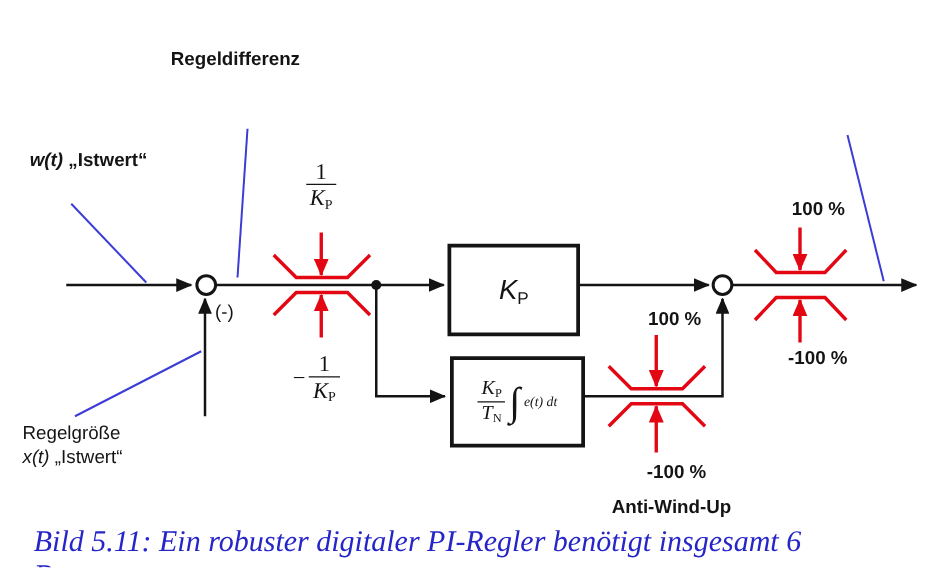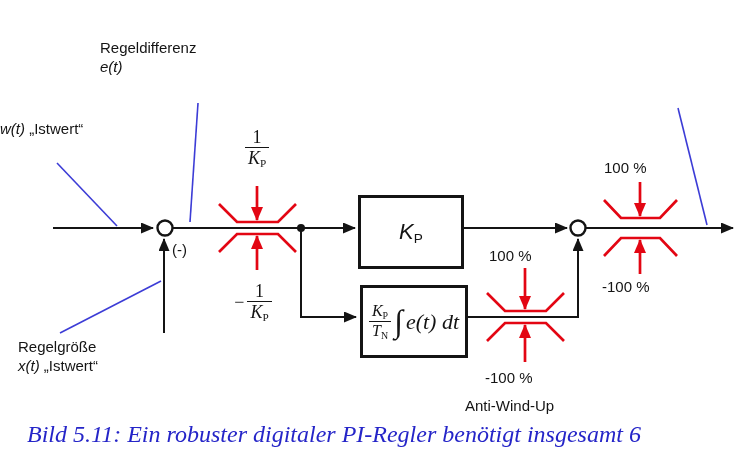--- a/index.html
+++ b/index.html
@@ -10,21 +10,21 @@
     color:var(--diagram-black,#141414);
   }
   #wires{position:absolute;left:0;top:0;}
   .sk-b{stroke:var(--diagram-black,#141414);stroke-width:2;fill:none;}
   .sk-r{stroke:var(--limiter-red,#e30613);stroke-width:2.7;fill:none;}
   .sk-bl{stroke:var(--leader-blue,#3c3cd6);stroke-width:1.6;fill:none;}
   .fl-b{fill:var(--diagram-black,#141414);}
   .fl-r{fill:var(--limiter-red,#e30613);}
   .junction{fill:#ffffff;stroke:var(--diagram-black,#141414);stroke-width:2.4;}
   .lbl{position:absolute;font-size:15px;line-height:1.25;white-space:nowrap;}
-  .center{text-align:left;}
+  .center{text-align:right;font-weight:bold;}
   .sym{font-style:italic;}
   .serif{font-family:"Liberation Serif",serif;}
   .block{
     position:absolute;border:3px solid var(--diagram-black,#141414);
     background:#ffffff;display:flex;align-items:center;justify-content:center;
   }
   .frac{display:inline-flex;flex-direction:column;align-items:center;
         font-family:"Liberation Serif",serif;line-height:1.12;}
   .frac .num{padding:0 3px;}
   .frac .den{border-top:1.6px solid var(--diagram-black,#141414);padding:0 3px;}
@@ -93,21 +93,20 @@
     <g>
       <line x1="198" y1="103" x2="190" y2="222" class="sk-bl"></line>
       <line x1="57" y1="163" x2="117" y2="226" class="sk-bl"></line>
       <line x1="60" y1="333" x2="161" y2="281" class="sk-bl"></line>
       <line x1="678" y1="108" x2="707" y2="225" class="sk-bl"></line>
     </g>
   </svg>
 
   <div class="lbl center" style="left:100px;top:39px;width:140px">
     <div>Regeldifferenz</div>
-    <div class="sym">e(t)</div>
   </div>
 
   <div class="lbl center" style="left:0px;top:120px;width:118px">
     <div><span class="sym">w(t)</span> <span>„Istwert“</span></div>
   </div>
 
   <div class="lbl" style="left:18px;top:338px">
     <div>Regelgröße</div>
     <div><span class="sym">x(t)</span> <span>„Istwert“</span></div>
   </div>
@@ -136,21 +135,21 @@
     <span style="font-size:22px"><span class="sym">K</span><span class="ssub">P</span></span>
   </div>
 
   <div class="block" style="left:360px;top:285px;width:102px;height:67px">
     <span class="row serif" style="font-size:16px">
       <span class="frac">
         <span class="num"><span class="sym">K</span><span class="ssub">P</span></span>
         <span class="den"><span class="sym">T</span><span class="ssub">N</span></span>
       </span>
       <span class="intsign">∫</span>
-      <span class="sym" style="font-size:22px">e(t) dt</span>
+      <span class="sym" style="font-size:11px">e(t) dt</span>
     </span>
   </div>
 
   <div class="lbl center" style="left:604px;top:159px;width:72px">100 %</div>
   <div class="lbl center" style="left:602px;top:278px;width:76px">-100 %</div>
   <div class="lbl center" style="left:489px;top:247px;width:72px">100 %</div>
   <div class="lbl center" style="left:485px;top:369px;width:80px">-100 %</div>
   <div class="lbl center" style="left:465px;top:397px;width:120px">Anti-Wind-Up</div>
 
   <div id="caption">Bild 5.11: Ein robuster digitaler PI-Regler benötigt insgesamt 6 Begrenzungen</div>

